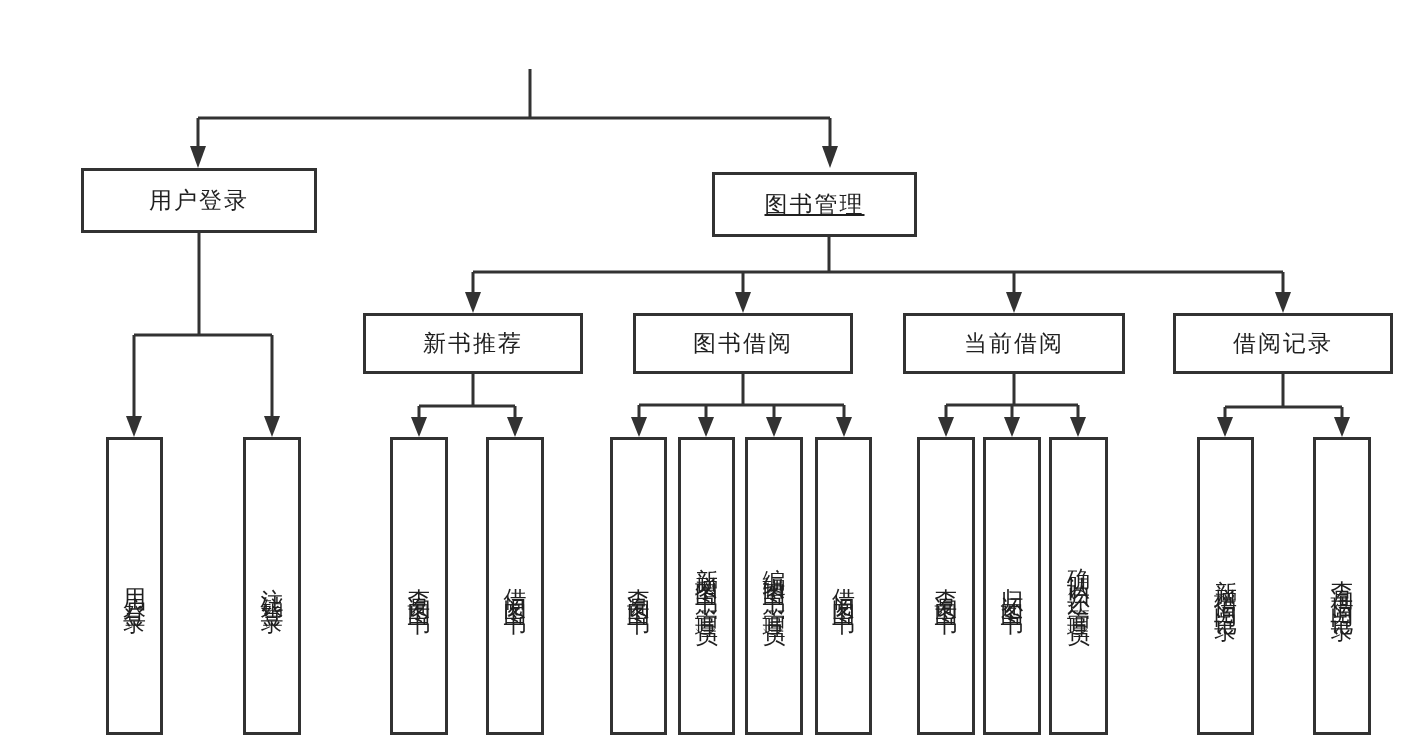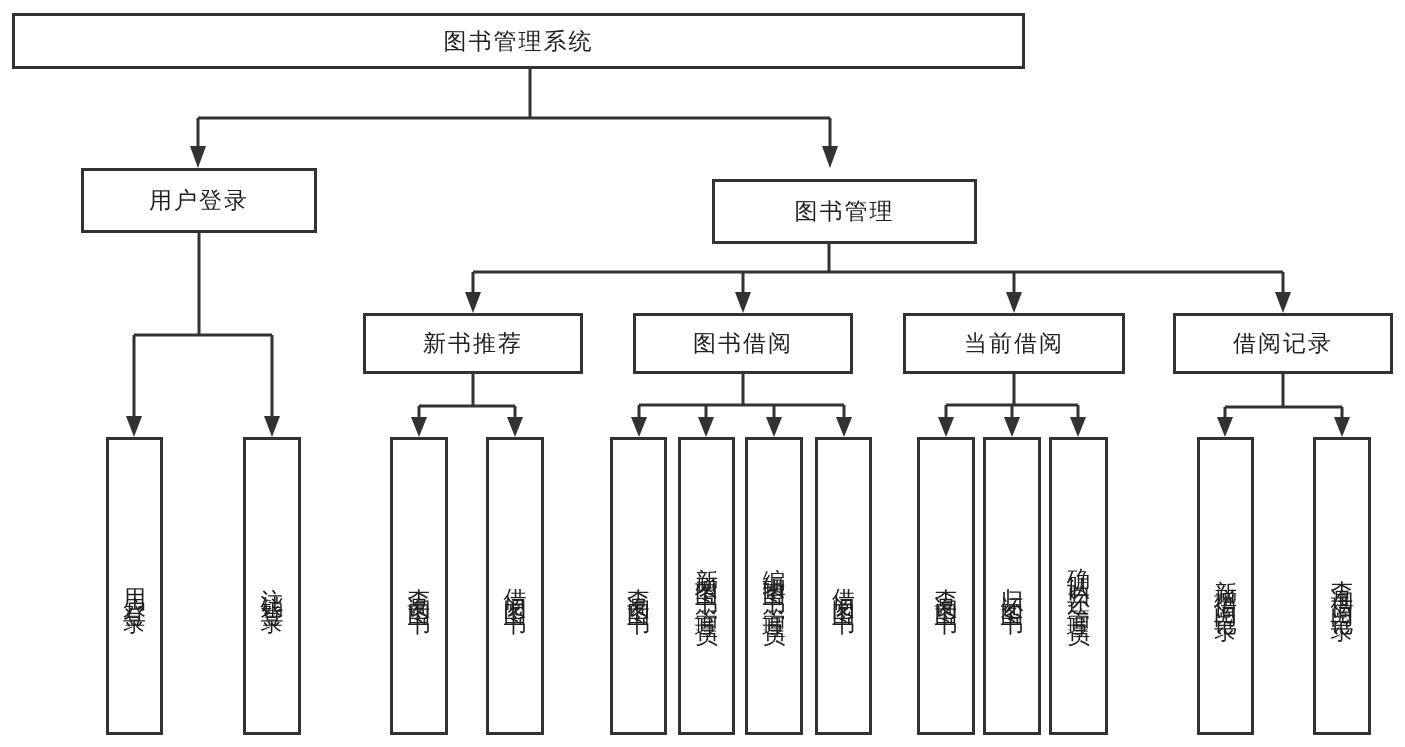--- a/index.html
+++ b/index.html
@@ -84,24 +84,23 @@
       <polygon points="766,417 782,417 774,437"></polygon>
       <polygon points="836,417 852,417 844,437"></polygon>
       <polygon points="938,417 954,417 946,437"></polygon>
       <polygon points="1004,417 1020,417 1012,437"></polygon>
       <polygon points="1070,417 1086,417 1078,437"></polygon>
       <polygon points="1217,417 1233,417 1225,437"></polygon>
       <polygon points="1334,417 1350,417 1342,437"></polygon>
     </g>
   </svg>
 
-  <div class="node hbox" style="left:12px; top:13px; width:1013px; height:56px;">图书管理系统</div>
 
   <div class="node hbox" style="left:81px; top:168px; width:236px; height:65px;">用户登录</div>
-  <div class="node hbox" style="left:712px; top:179px; width:265px; height:65px;">图书管理</div>
+  <div class="node hbox" style="left:712px; top:172px; width:205px; height:65px;text-decoration:underline;">图书管理</div>
 
   <div class="node hbox" style="left:363px; top:313px; width:220px; height:61px;">新书推荐</div>
   <div class="node hbox" style="left:633px; top:313px; width:220px; height:61px;">图书借阅</div>
   <div class="node hbox" style="left:903px; top:313px; width:222px; height:61px;">当前借阅</div>
   <div class="node hbox" style="left:1173px; top:313px; width:220px; height:61px;">借阅记录</div>
 
   <div class="node vbox" style="left:106px; top:437px; width:57px; height:298px;">用户登录</div>
   <div class="node vbox" style="left:243px; top:437px; width:58px; height:298px;">注销登录</div>
 
   <div class="node vbox" style="left:390px; top:437px; width:58px; height:298px;">查询图书</div>

